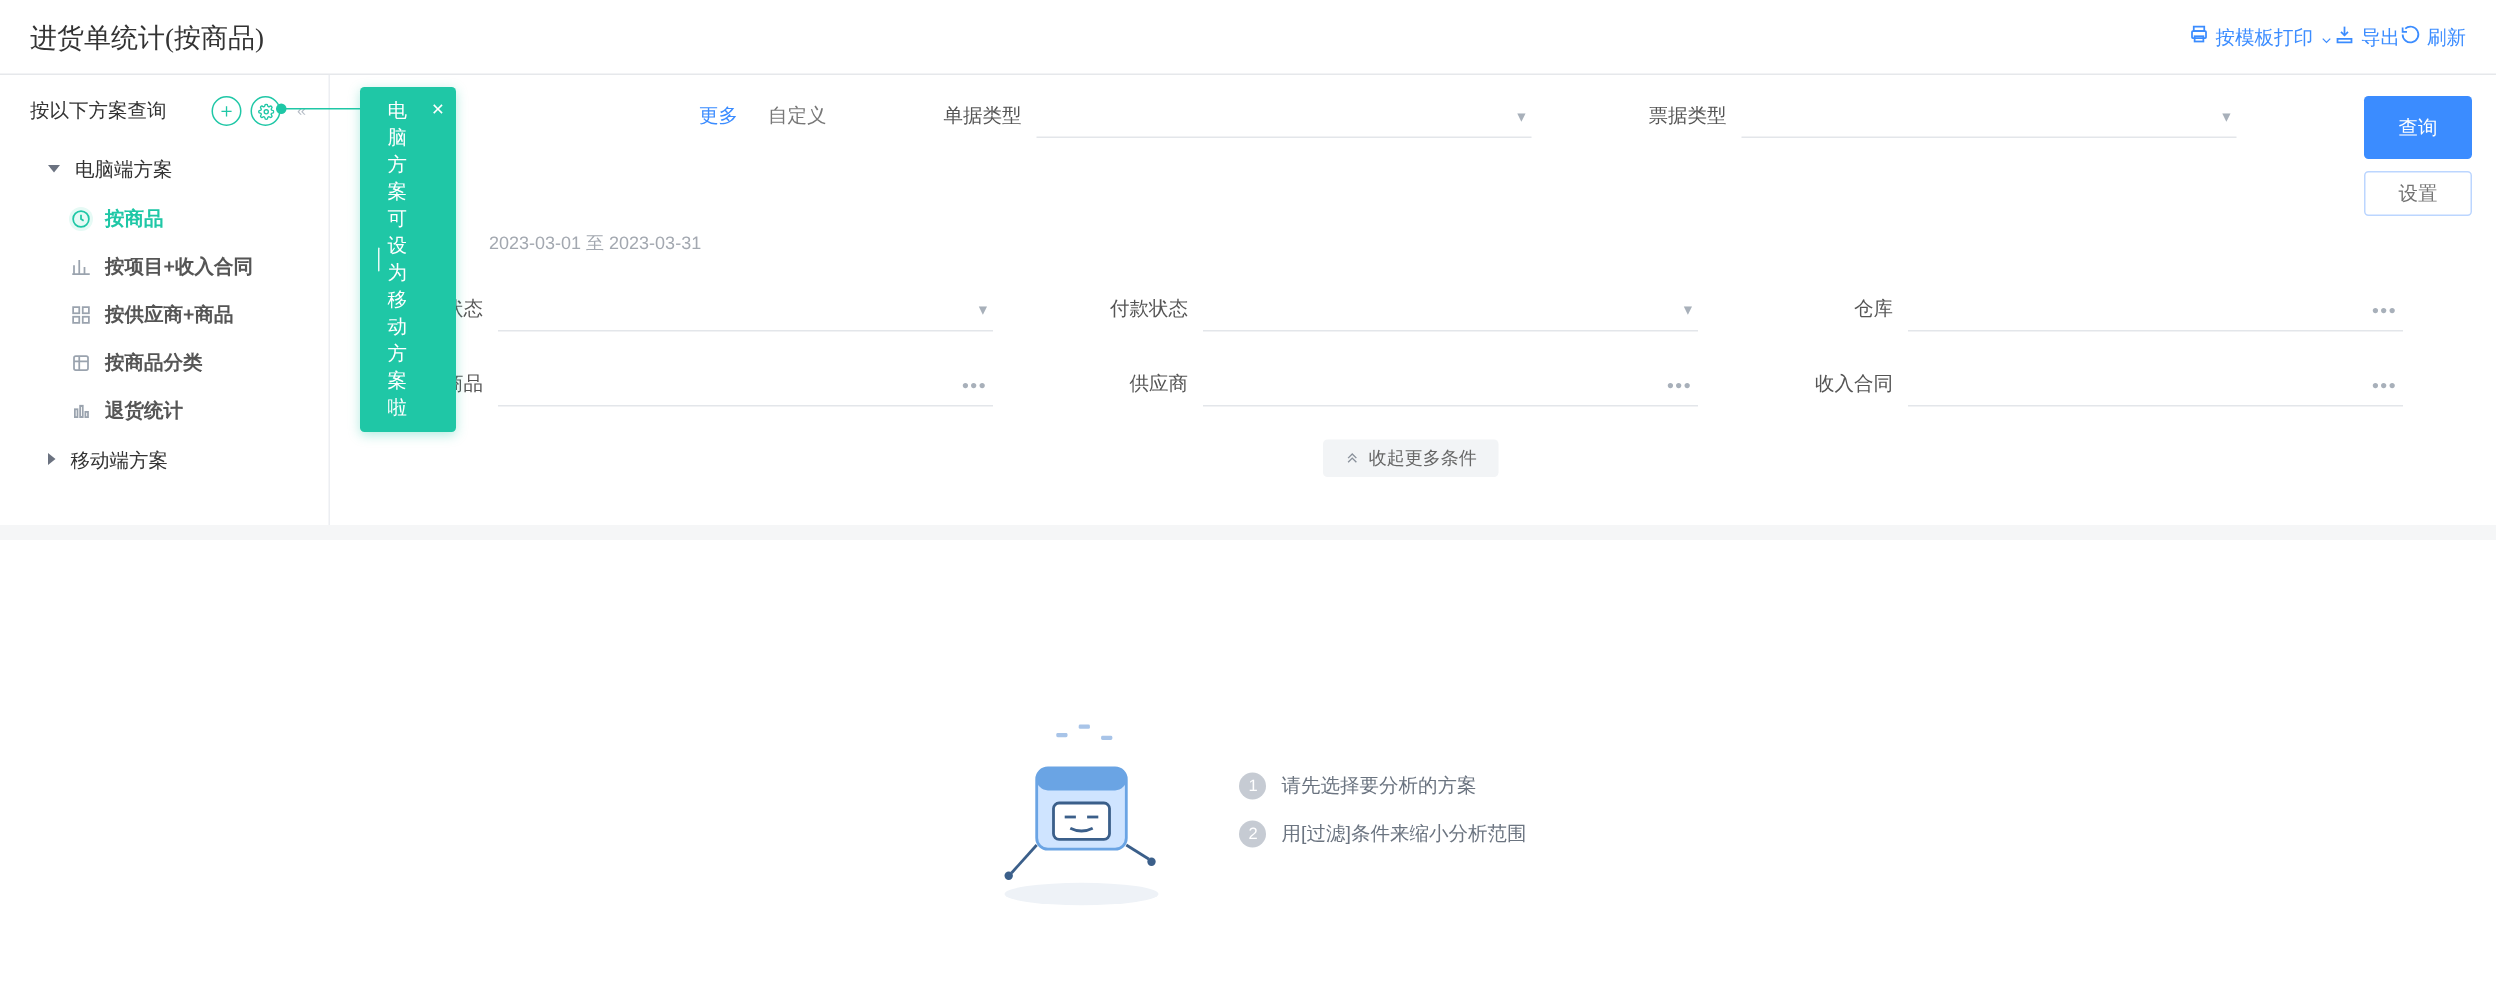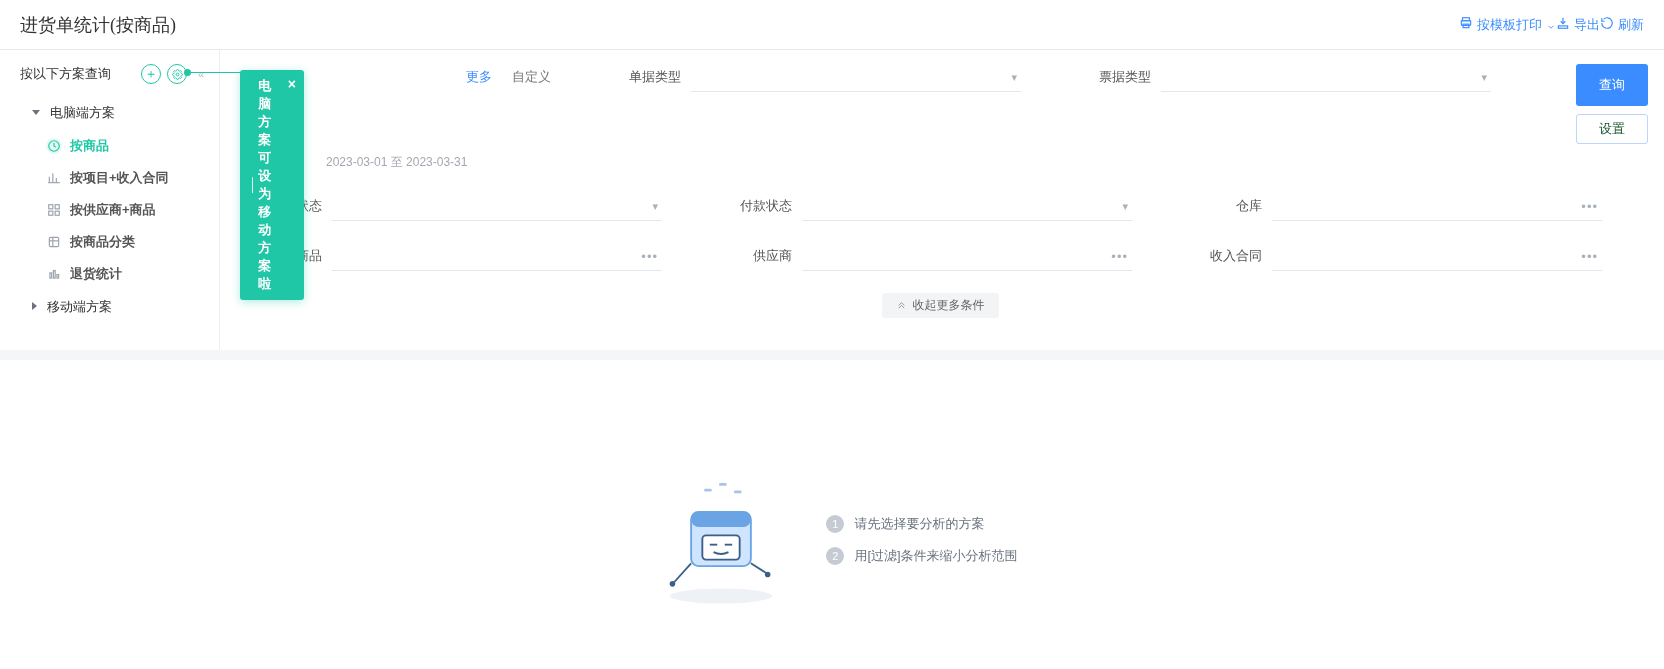--- a/index.html
+++ b/index.html
@@ -78,28 +78,27 @@
     position: absolute;
     top: 22px; left: 184px;
     width: 56px; height: 1px; background: #1fc7a6;
   }
   .tip-dot {
     position: absolute; top: 19px; left: 184px;
     width: 7px; height: 7px; background: #1fc7a6; border-radius: 50%;
   }
   .tooltip {
     position: absolute;
-    top: 20px; left: 240px;
+    top: 8px; left: 240px;
     background: #1fc7a6; color: #fff;
     padding: 7px 30px 7px 12px;
     border-radius: 3px; font-size: 13px;
     display: flex; align-items: center; gap: 6px;
     box-shadow: 0 2px 8px rgba(31,199,166,.35);
     z-index: 50;
-    font-weight: bold;
   }
   .tooltip .bar { width: 3px; height: 16px; background: rgba(255,255,255,.9); border-radius: 1px; }
   .tooltip .tclose { position: absolute; right: 8px; top: 6px; color: #fff; font-size: 14px; cursor: pointer; }
 
   
   .content { flex: 1; padding: 14px 16px 0 12px; position: relative; }
   .filter-grid { display: flex; flex-direction: column; gap: 22px; }
   .frow { display: flex; gap: 40px; align-items: flex-start; }
   .fcell { display: flex; align-items: flex-start; gap: 10px; width: 430px; }
   .fcell.shrink { flex: 0 0 auto; width: auto; }
@@ -111,21 +110,21 @@
     color: #999; font-size: 13px; cursor: pointer; padding-right: 4px;
   }
   .finput .placeholder { color: #c3c7cd; }
   .finput .dd { color: #a8b0ba; font-size: 11px; }
   .date-sub { color: #a3a8b0; font-size: 12px; margin-top: 4px; }
   .more-link { color:#3b8cff; font-size:13px; margin: 4px 10px 0 4px; cursor:pointer; }
   .custom-tag { color:#777; font-size:13px; margin-top:4px; }
 
   .action-col { width: 72px; display:flex; flex-direction: column; gap: 8px; align-items: stretch; margin-left: auto; }
   .btn-primary { background:#3b8cff; color:#fff; border:none; border-radius:3px; height:42px; font-size:13px; cursor:pointer; }
-  .btn-outline { background:#fff; color:#14532d; border:1px solid #bcd6ff; border-radius:3px; height:30px; font-size:13px; cursor:pointer; }
+  .btn-outline { background:#fff; color:#737373; border:1px solid #bcd6ff; border-radius:3px; height:30px; font-size:13px; cursor:pointer; }
 
   .collapse-more {
     margin: 22px auto 6px auto; width: fit-content;
     background:#f2f4f6; color:#666; font-size:12px;
     padding: 4px 14px; border-radius: 3px; cursor:pointer;
     display:flex; align-items:center; gap:6px;
   }
 
   
   .lower { background:#fff; margin-top:10px; padding: 110px 0 60px 0; display:flex; align-items:center; justify-content:center; gap: 30px; }

